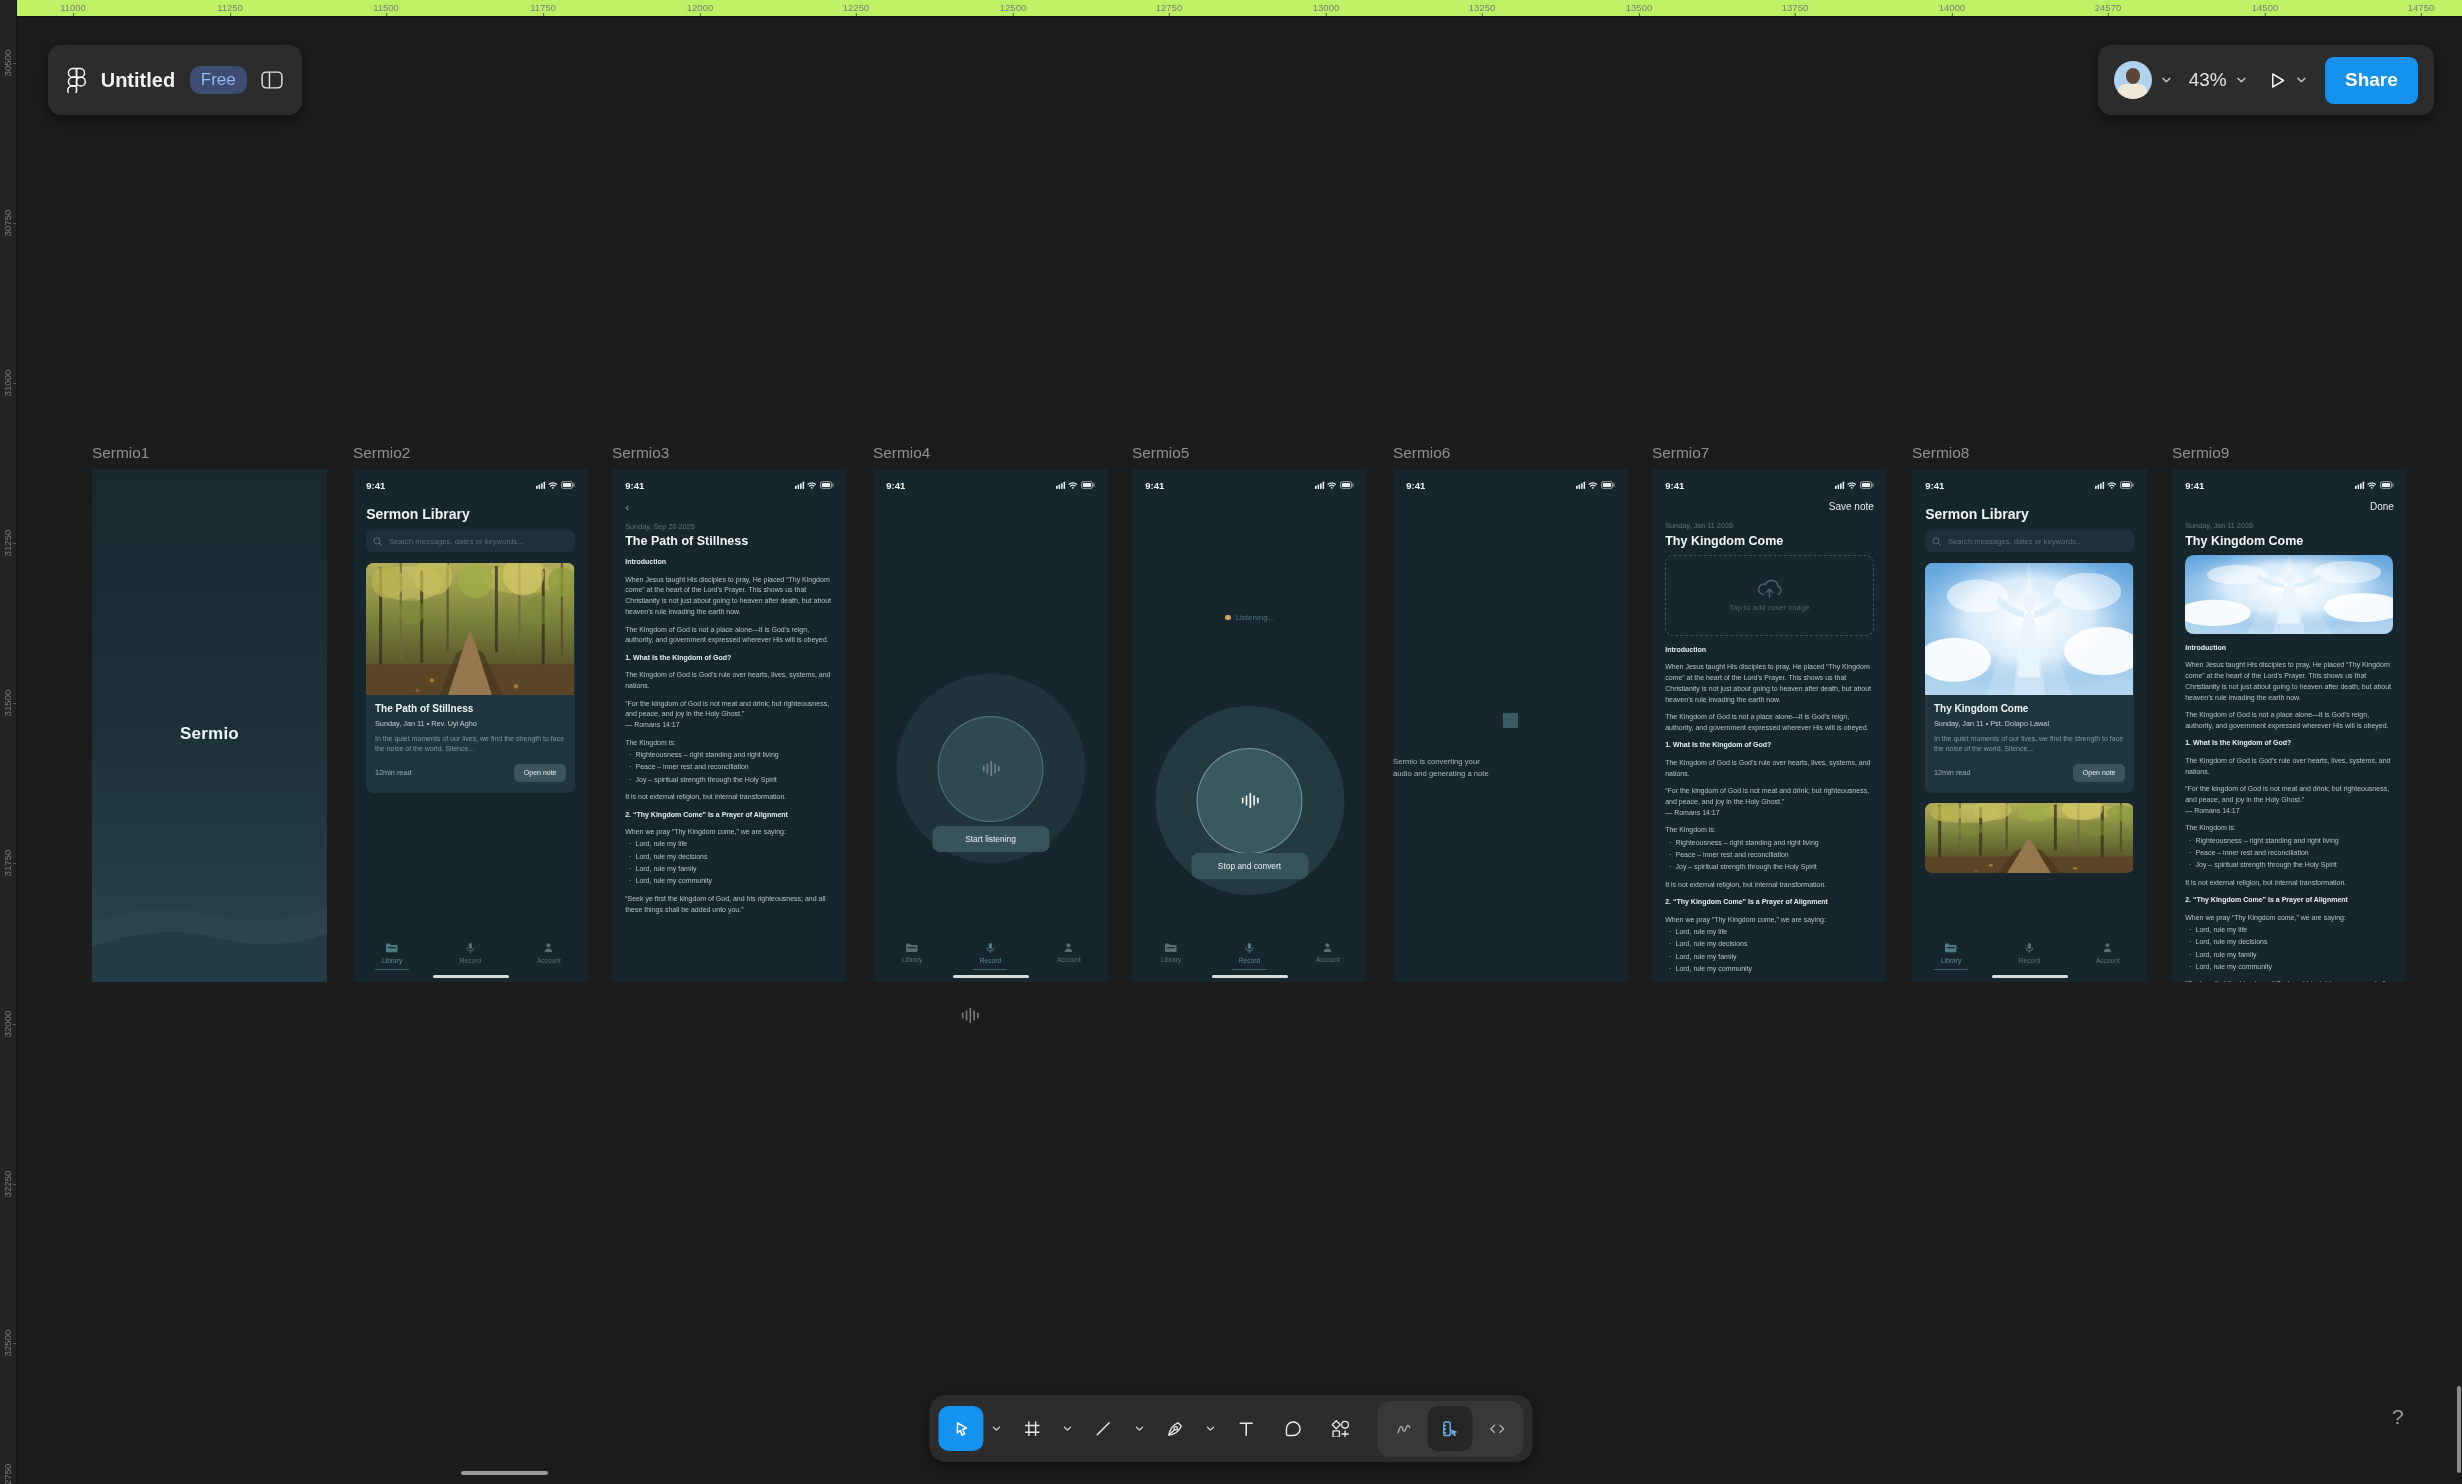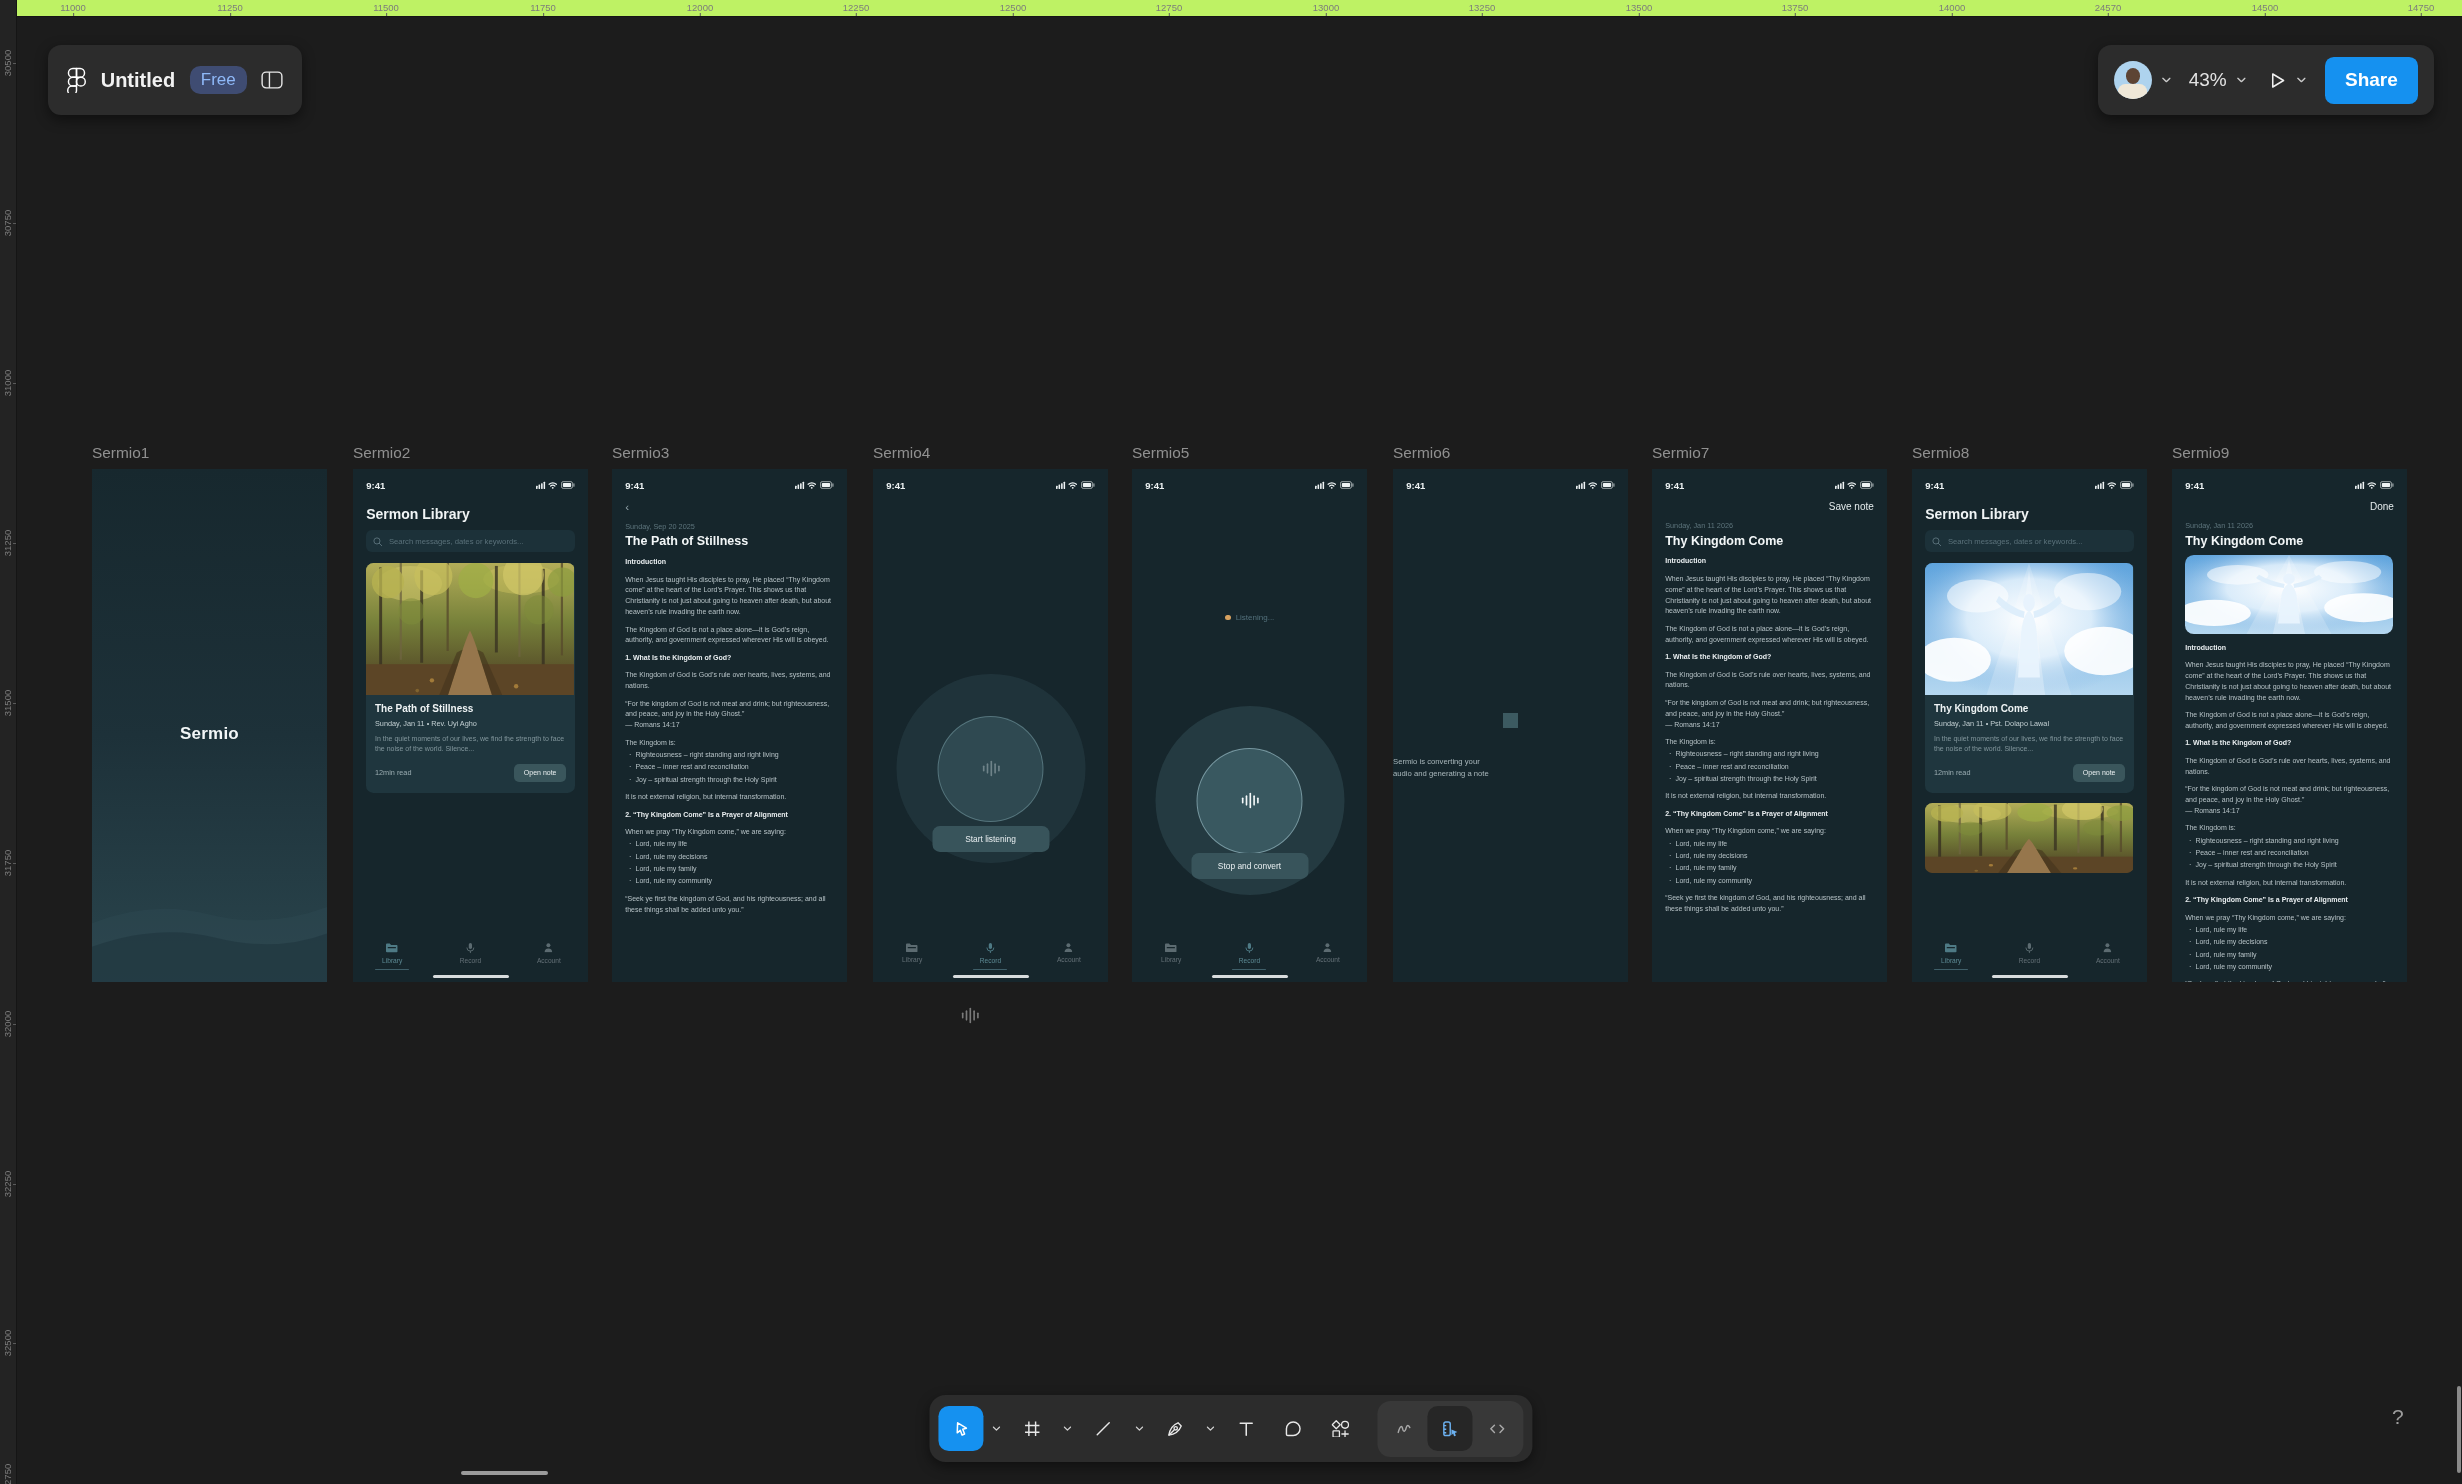--- a/index.html
+++ b/index.html
@@ -641,20 +641,26 @@
           <use href="#ic-wifi"></use>
         </svg>
       <svg width="14" height="8" viewBox="0 0 18 10">
           <use href="#ic-batt"></use>
         </svg>
     </span>
   </div>
   <div class="action-row">Save note</div>
   <div class="note-date">Sunday, Jan 11 2026</div>
   <div class="note-title">Thy Kingdom Come</div>
+  <div class="upload">
+    <svg width="25" height="19" viewBox="0 0 34 26">
+        <use href="#ic-cloud-up"></use>
+      </svg>
+    <span>Tap to add cover image</span>
+  </div>
   <div class="note-body">
       <div class="nb-h">Introduction</div>
       <div class="nb-p">When Jesus taught His disciples to pray, He placed “Thy Kingdom come” at the heart of the Lord’s Prayer. This shows us that Christianity is not just about going to heaven after death, but about heaven’s rule invading the earth now.</div>
       <div class="nb-p">The Kingdom of God is not a place alone—it is God’s reign, authority, and government expressed wherever His will is obeyed.</div>
       <div class="nb-h">1. What Is the Kingdom of God?</div>
       <div class="nb-p">The Kingdom of God is God’s rule over hearts, lives, systems, and nations.</div>
       <div class="nb-p">“For the kingdom of God is not meat and drink; but righteousness, and peace, and joy in the Holy Ghost.”
 — Romans 14:17</div>
       <div class="nb-p">The Kingdom is:</div>
       <div class="nb-b">Righteousness – right standing and right living</div>

